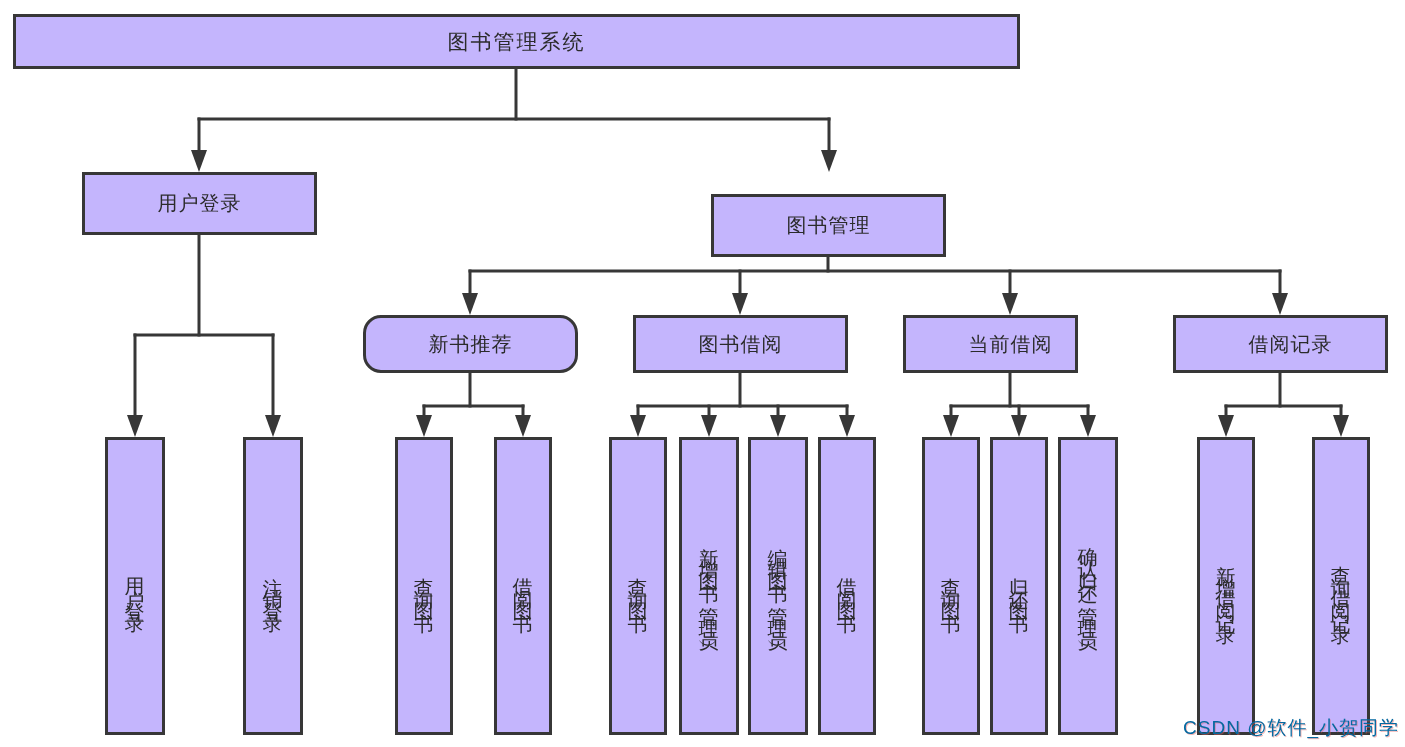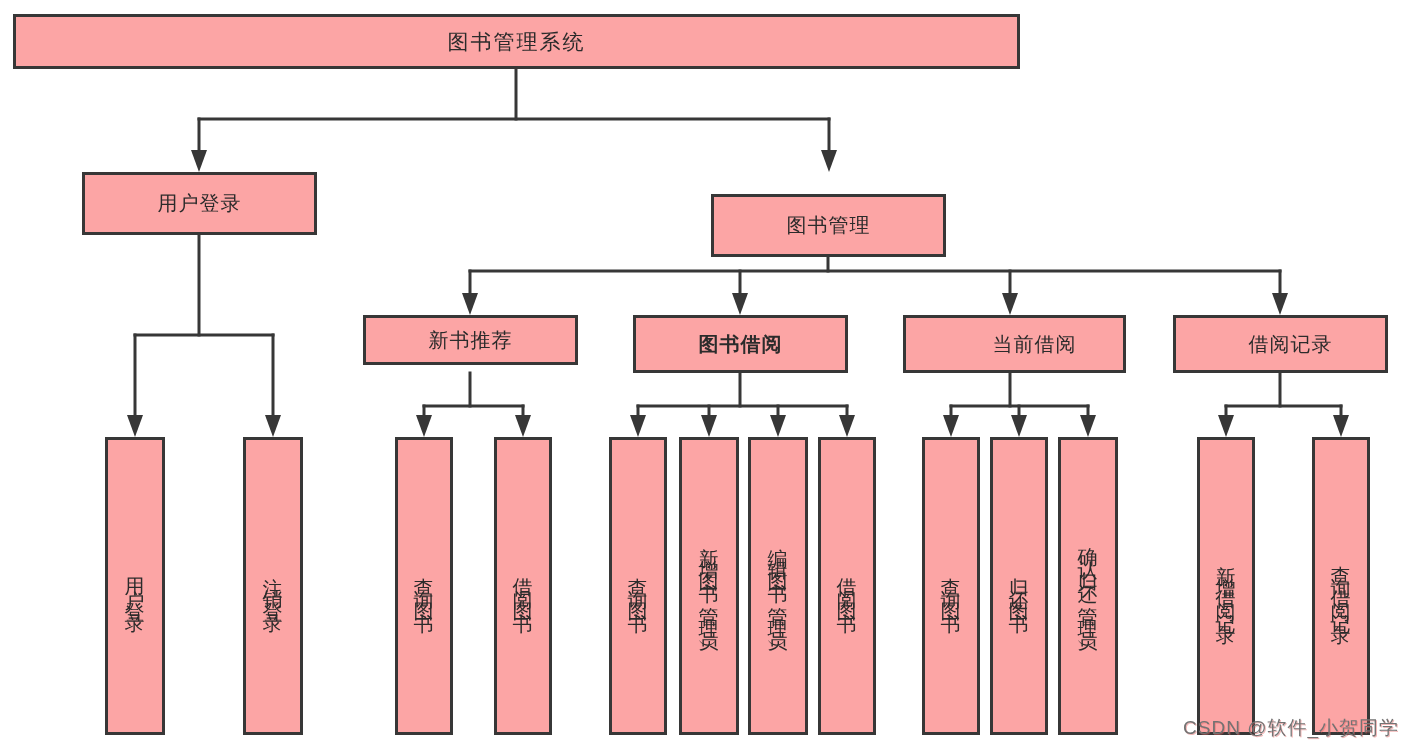--- a/index.html
+++ b/index.html
@@ -17,21 +17,21 @@
   }
   .connectors {
     position: absolute;
     left: 0;
     top: 0;
     z-index: 1;
   }
   .node {
     position: absolute;
     box-sizing: border-box;
-    background: #fca5a5;
+    background: #c4b5fd;
     border: 3px solid #373737;
     display: flex;
     align-items: center;
     justify-content: center;
     z-index: 2;
     color: #2b2b2b;
   }
   .node.h span {
     font-size: 20px;
     letter-spacing: 1px;
@@ -46,21 +46,21 @@
     font-size: 20px;
     letter-spacing: 12px;
     line-height: 1;
   }
   .watermark {
     position: absolute;
     right: 6px;
     bottom: 6px;
     z-index: 3;
     font-size: 19px;
-    color: #737373;
+    color: #0369a1;
     letter-spacing: 1px;
     text-shadow: 1px 1px 0 rgba(224, 96, 96, 0.45);
     white-space: nowrap;
   }
 </style>
 </head>
 <body>
 
 <div class="stage">
 
@@ -134,27 +134,27 @@
     <span>图书管理系统</span>
   </div>
 
   <div class="node h" style="left:82px; top:172px; width:235px; height:63px;">
     <span>用户登录</span>
   </div>
   <div class="node h" style="left:711px; top:172px; width:235px; height:63px;margin-top:22px;">
     <span>图书管理</span>
   </div>
 
-  <div class="node h" style="left:363px; top:315px; width:215px; height:50px;">
+  <div class="node h" style="left:363px; top:315px; width:215px; height:58px;border-radius:18px;">
     <span>新书推荐</span>
   </div>
-  <div class="node h" style="left:633px; top:315px; width:215px; height:58px;font-weight:bold;">
+  <div class="node h" style="left:633px; top:315px; width:215px; height:58px;">
     <span>图书借阅</span>
   </div>
-  <div class="node h" style="left:903px; top:315px; width:223px; height:58px;padding-left:40px;">
+  <div class="node h" style="left:903px; top:315px; width:175px; height:58px;padding-left:40px;">
     <span>当前借阅</span>
   </div>
   <div class="node h" style="left:1173px; top:315px; width:215px; height:58px;padding-left:20px;">
     <span>借阅记录</span>
   </div>
 
   <div class="node v" style="left:105px; top:437px; width:60px; height:298px;">
     <span>用户登录</span>
   </div>
   <div class="node v" style="left:243px; top:437px; width:60px; height:298px;">

